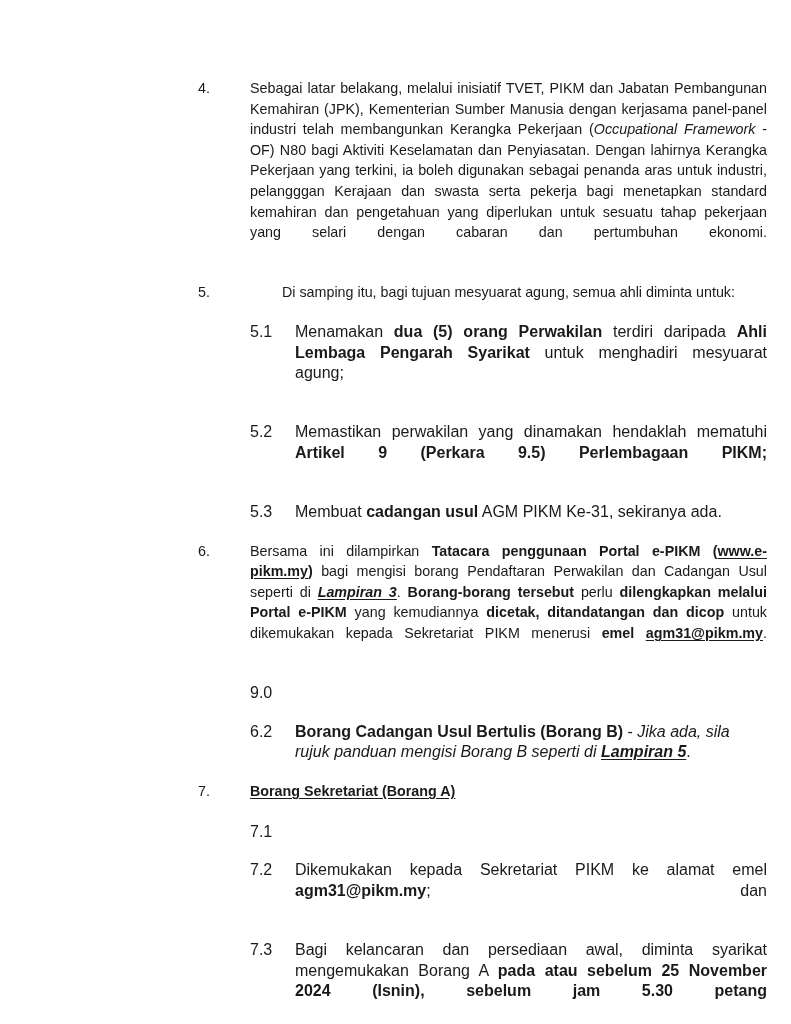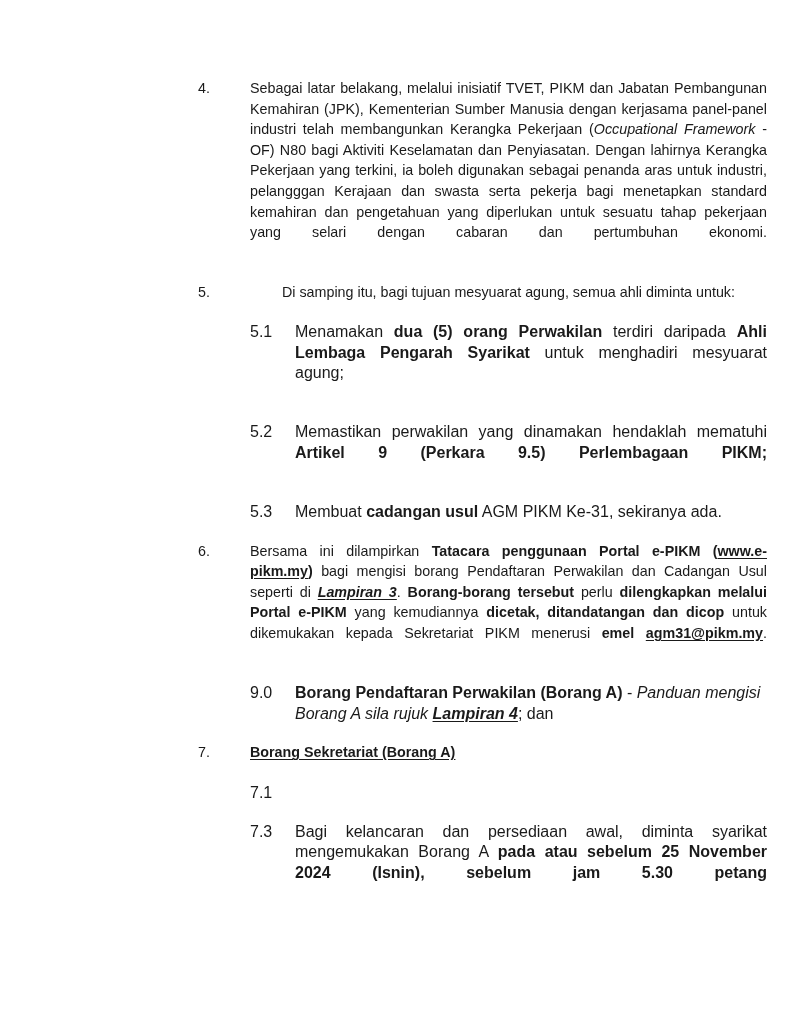--- a/index.html
+++ b/index.html
@@ -133,27 +133,34 @@
       <div class="sub nojust">
         <div class="num">5.3</div>
         <div class="txt"><span>Membuat </span><span class="b">cadangan usul</span><span> AGM PIKM Ke-31, sekiranya ada.</span></div>
       </div>
       <div class="para">
         <div class="num">6.</div>
         <div class="txt"><span>Bersama ini dilampirkan </span><span class="b">Tatacara penggunaan Portal e-PIKM (</span><span class="bu">www.e-pikm.my</span><span class="b">)</span><span> bagi mengisi borang  Pendaftaran Perwakilan dan Cadangan Usul seperti di </span><span class="biu">Lampiran 3</span><span>. </span><span class="b">Borang-borang tersebut</span><span> perlu </span><span class="b">dilengkapkan melalui Portal e-PIKM</span><span> yang kemudiannya </span><span class="b">dicetak, ditandatangan dan dicop</span><span> untuk dikemukakan kepada Sekretariat PIKM menerusi </span><span class="b">emel </span><span class="bu">agm31@pikm.my</span><span>.</span></div>
       </div>
       <div class="sub nojust">
         <div class="num">9.0</div>
-        <div class="txt"><span class="b">Borang Pendaftaran Perwakilan (Borang A)</span><span> - </span><span class="i">Panduan mengisi Borang A sila rujuk </span><span class="biu">Lampiran 4</span><span>; dan</span></div>
+      </div>
+      <div class="sub nojust">
+        <div class="num">6.2</div>
+        <div class="txt"><span class="b">Borang Cadangan Usul Bertulis (Borang B)</span><span> - </span><span class="i">Jika ada, sila rujuk panduan mengisi Borang B seperti di </span><span class="biu">Lampiran 5</span><span>.</span></div>
       </div>
       <div class="heading">
         <div class="num">7.</div>
         <div class="txt"><span class="bu">Borang Sekretariat (Borang A)</span></div>
       </div>
       <div class="sub">
         <div class="num">7.1</div>
       </div>
       <div class="sub">
+        <div class="num">7.2</div>
+        <div class="txt"><span>Dikemukakan kepada Sekretariat PIKM ke alamat emel </span><span class="b">agm31@pikm.my</span><span>; dan</span></div>
+      </div>
+      <div class="sub">
         <div class="num">7.3</div>
         <div class="txt"><span>Bagi kelancaran dan persediaan awal, diminta syarikat mengemukakan Borang A </span><span class="b">pada atau sebelum 25 November 2024 (Isnin), sebelum jam 5.30 petang</span></div>
       </div>
     </div>
 </div>
 
 </body></html>

